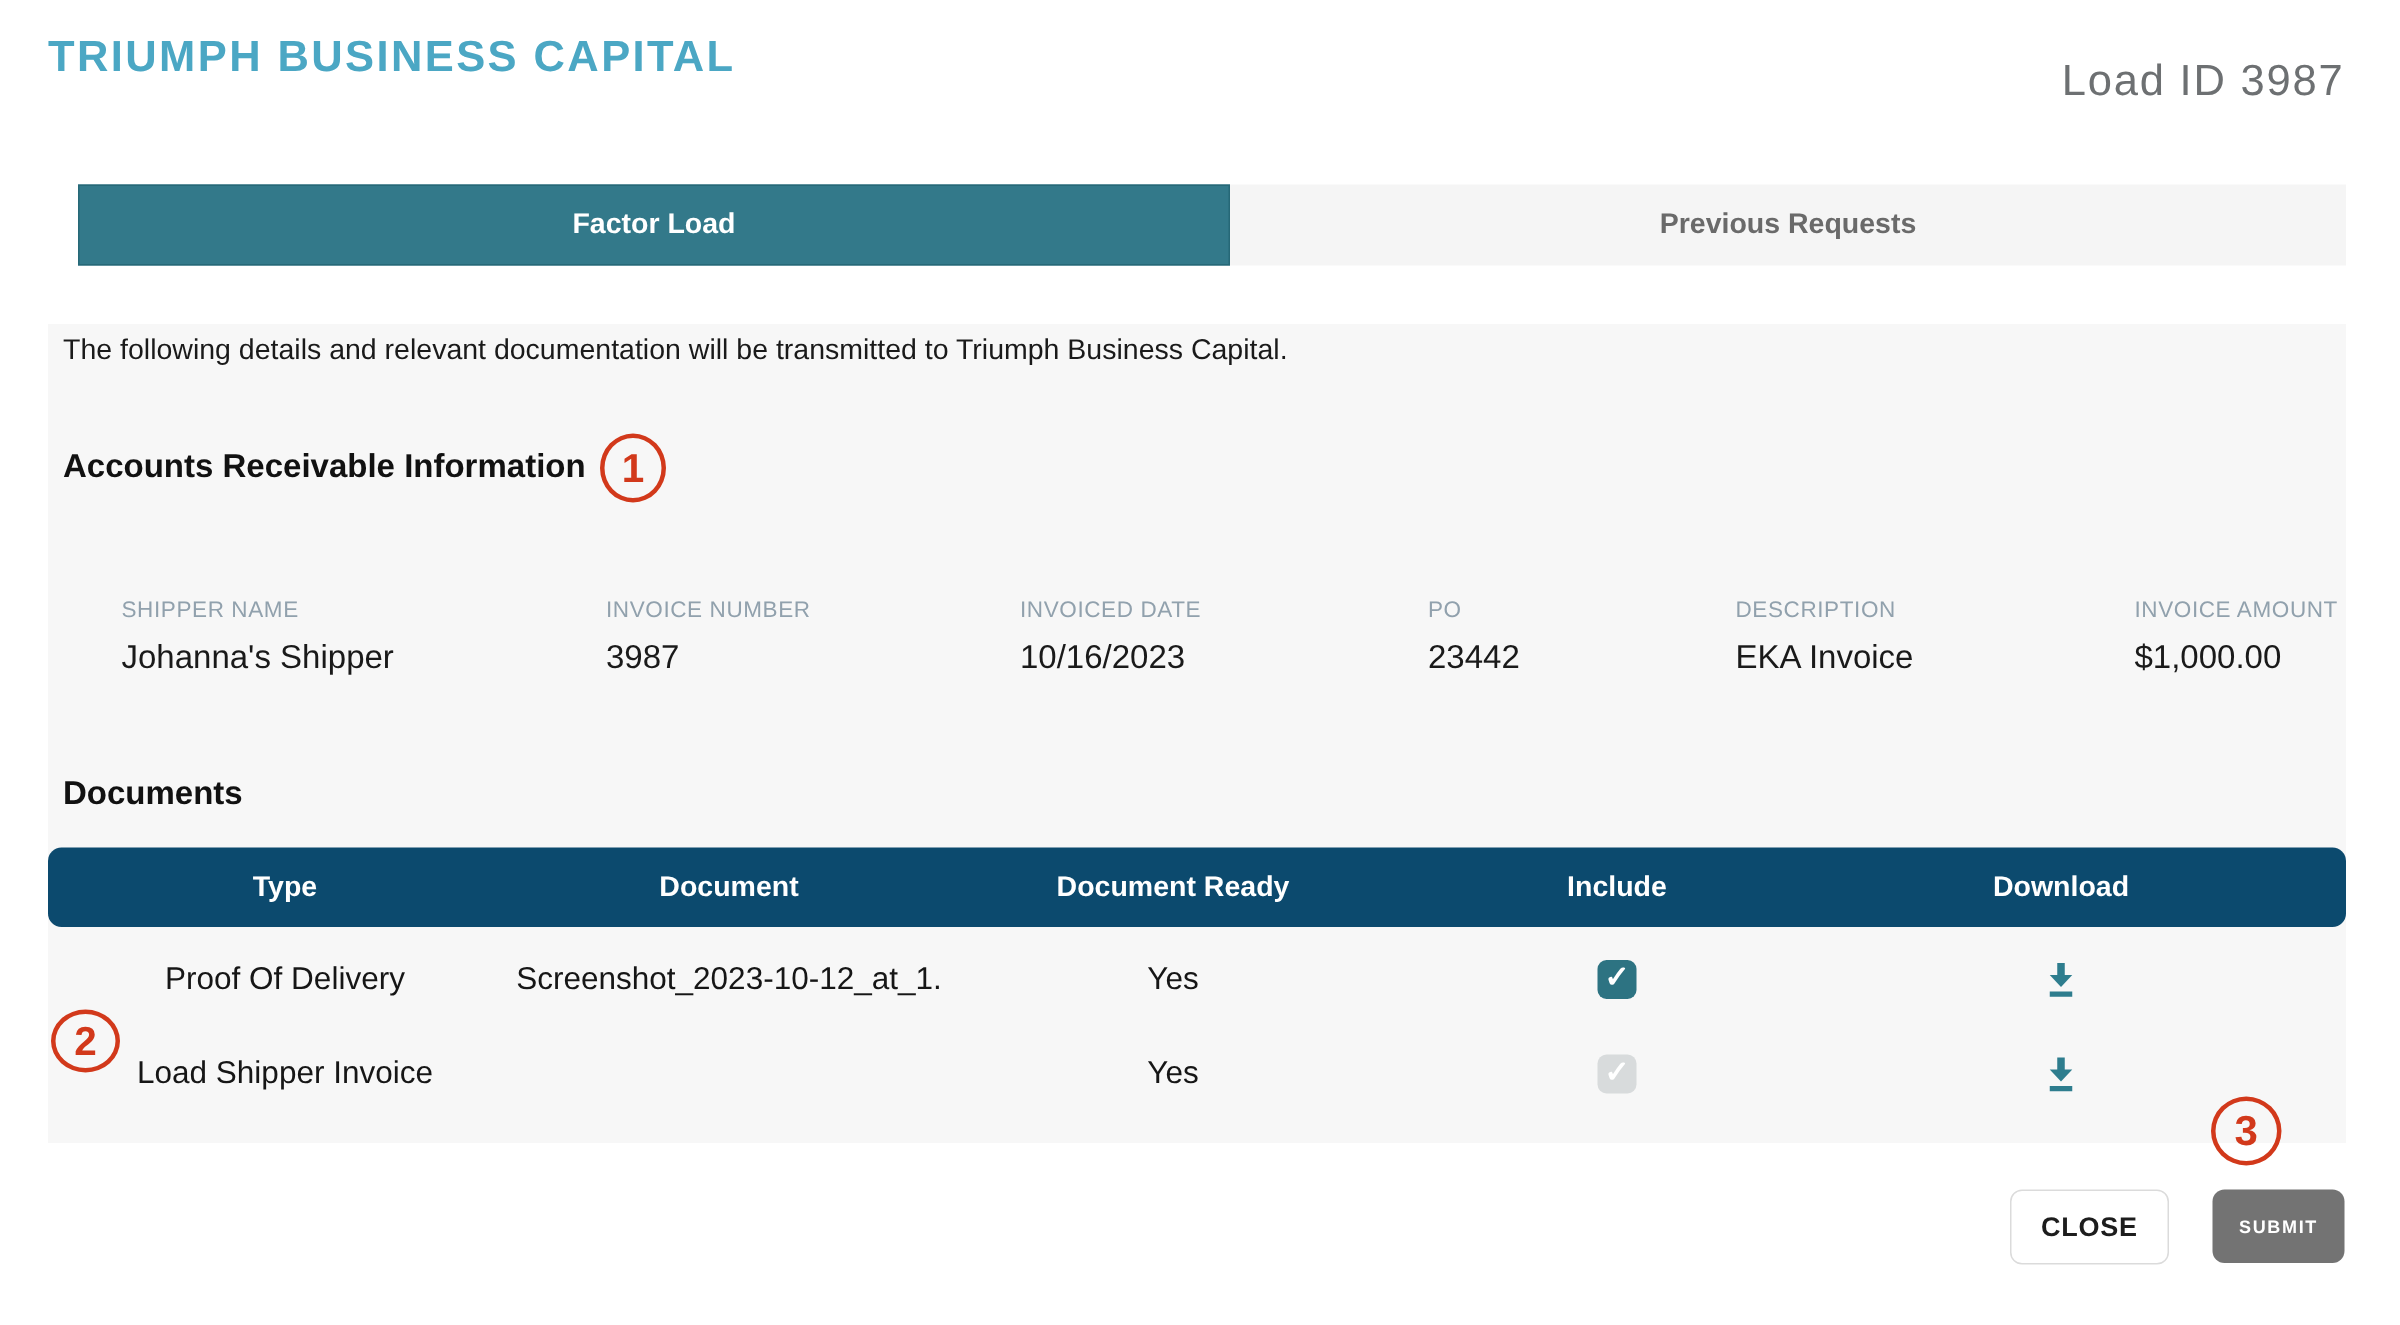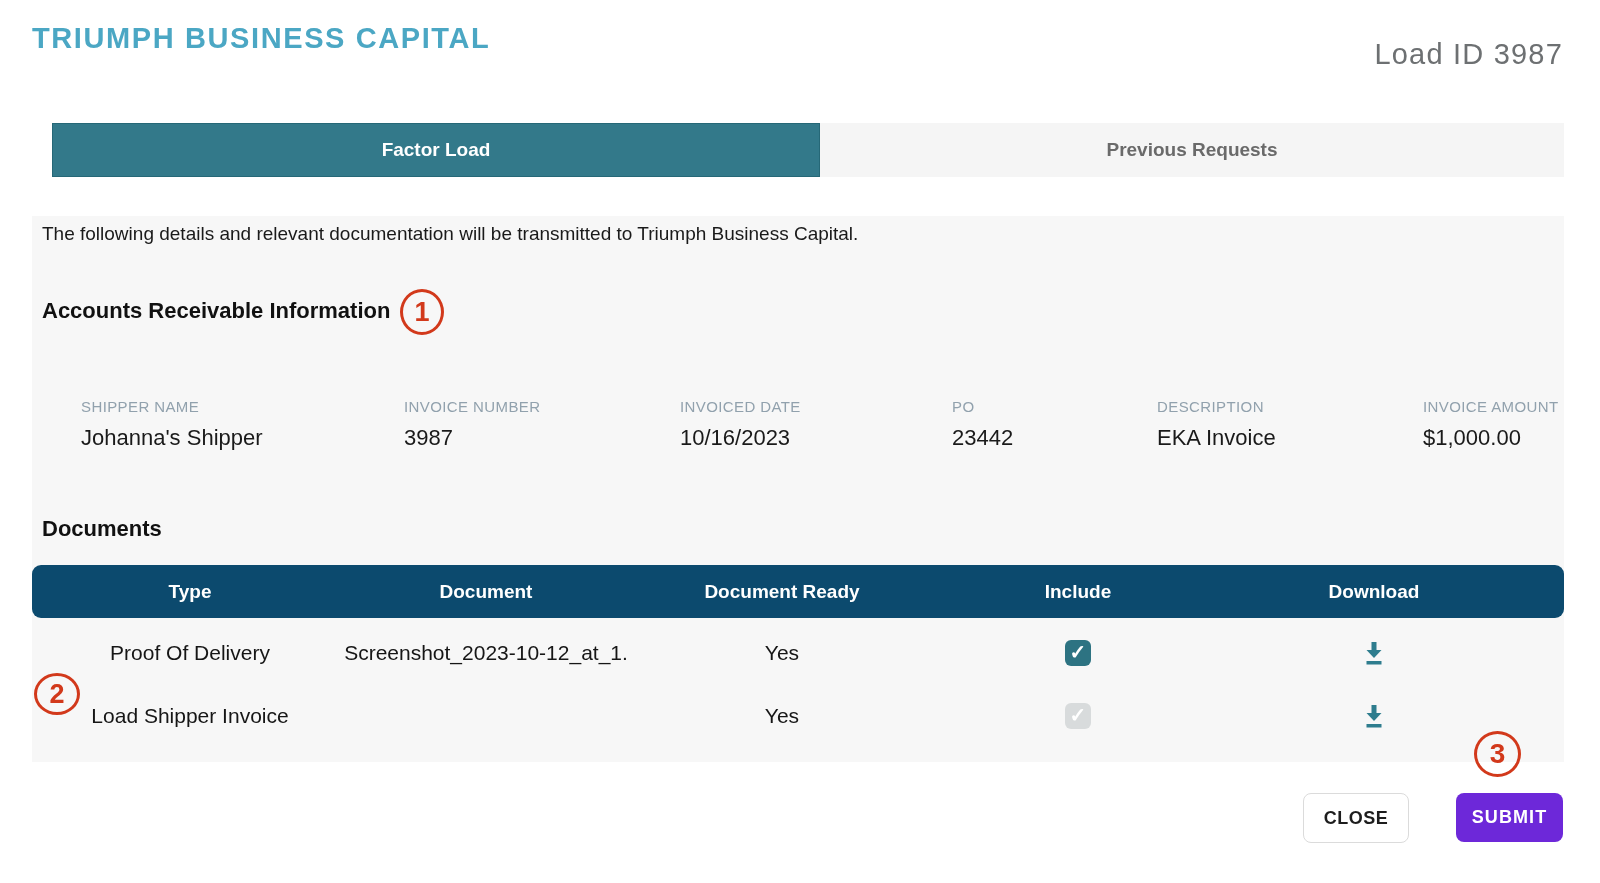--- a/index.html
+++ b/index.html
@@ -93,36 +93,36 @@
   .checkbox[data-state="checked"] { background:#2D7382; }
   .checkbox[data-state="checked-disabled"] { background:#D8DBDC; cursor:default; }
   .checkbox .tick {
     color:#ffffff; font-size:20px; font-weight:700; line-height:1;
     transform:translateY(-1px);
   }
   .dl-btn { cursor:pointer; display:flex; align-items:center; justify-content:center; background:none; border:none; }
   
   .footer {
     position:absolute; top:793px; right:37px;
-    display:flex; gap:47px;
+    display:flex; gap:29px;
   }
   .btn {
     height:50px; border-radius:8px;
     font-family:"Liberation Sans", sans-serif;
     display:flex; align-items:center; justify-content:center;
     cursor:pointer;
   }
   .btn-close {
     width:106px; background:#ffffff;
     border:1px solid #DBDBDB;
     font-size:18px; font-weight:600; letter-spacing:0.5px; color:#1D1D1D;
   }
   .btn-submit {
-    width:107px; height:49px; background:#6d28d9; border:none;
-    font-size:18px; font-weight:700; letter-spacing:1.1px; color:#ffffff;
+    width:88px; height:49px; background:#737373; border:none;
+    font-size:12px; font-weight:700; letter-spacing:1.1px; color:#ffffff;
   }
   
   .annotation {
     position:absolute; border:3.5px solid #D2391B; border-radius:50%;
     display:flex; align-items:center; justify-content:center;
     color:#D2391B; font-weight:700; background:transparent;
   }
   .a1 { left:400px; top:289px; width:44px; height:46px; font-size:27px; }
   .a2 { left:34px;  top:673px; width:46px; height:42px; font-size:27px; }
   .a3 { left:1474px; top:731px; width:47px; height:46px; font-size:28px; }

